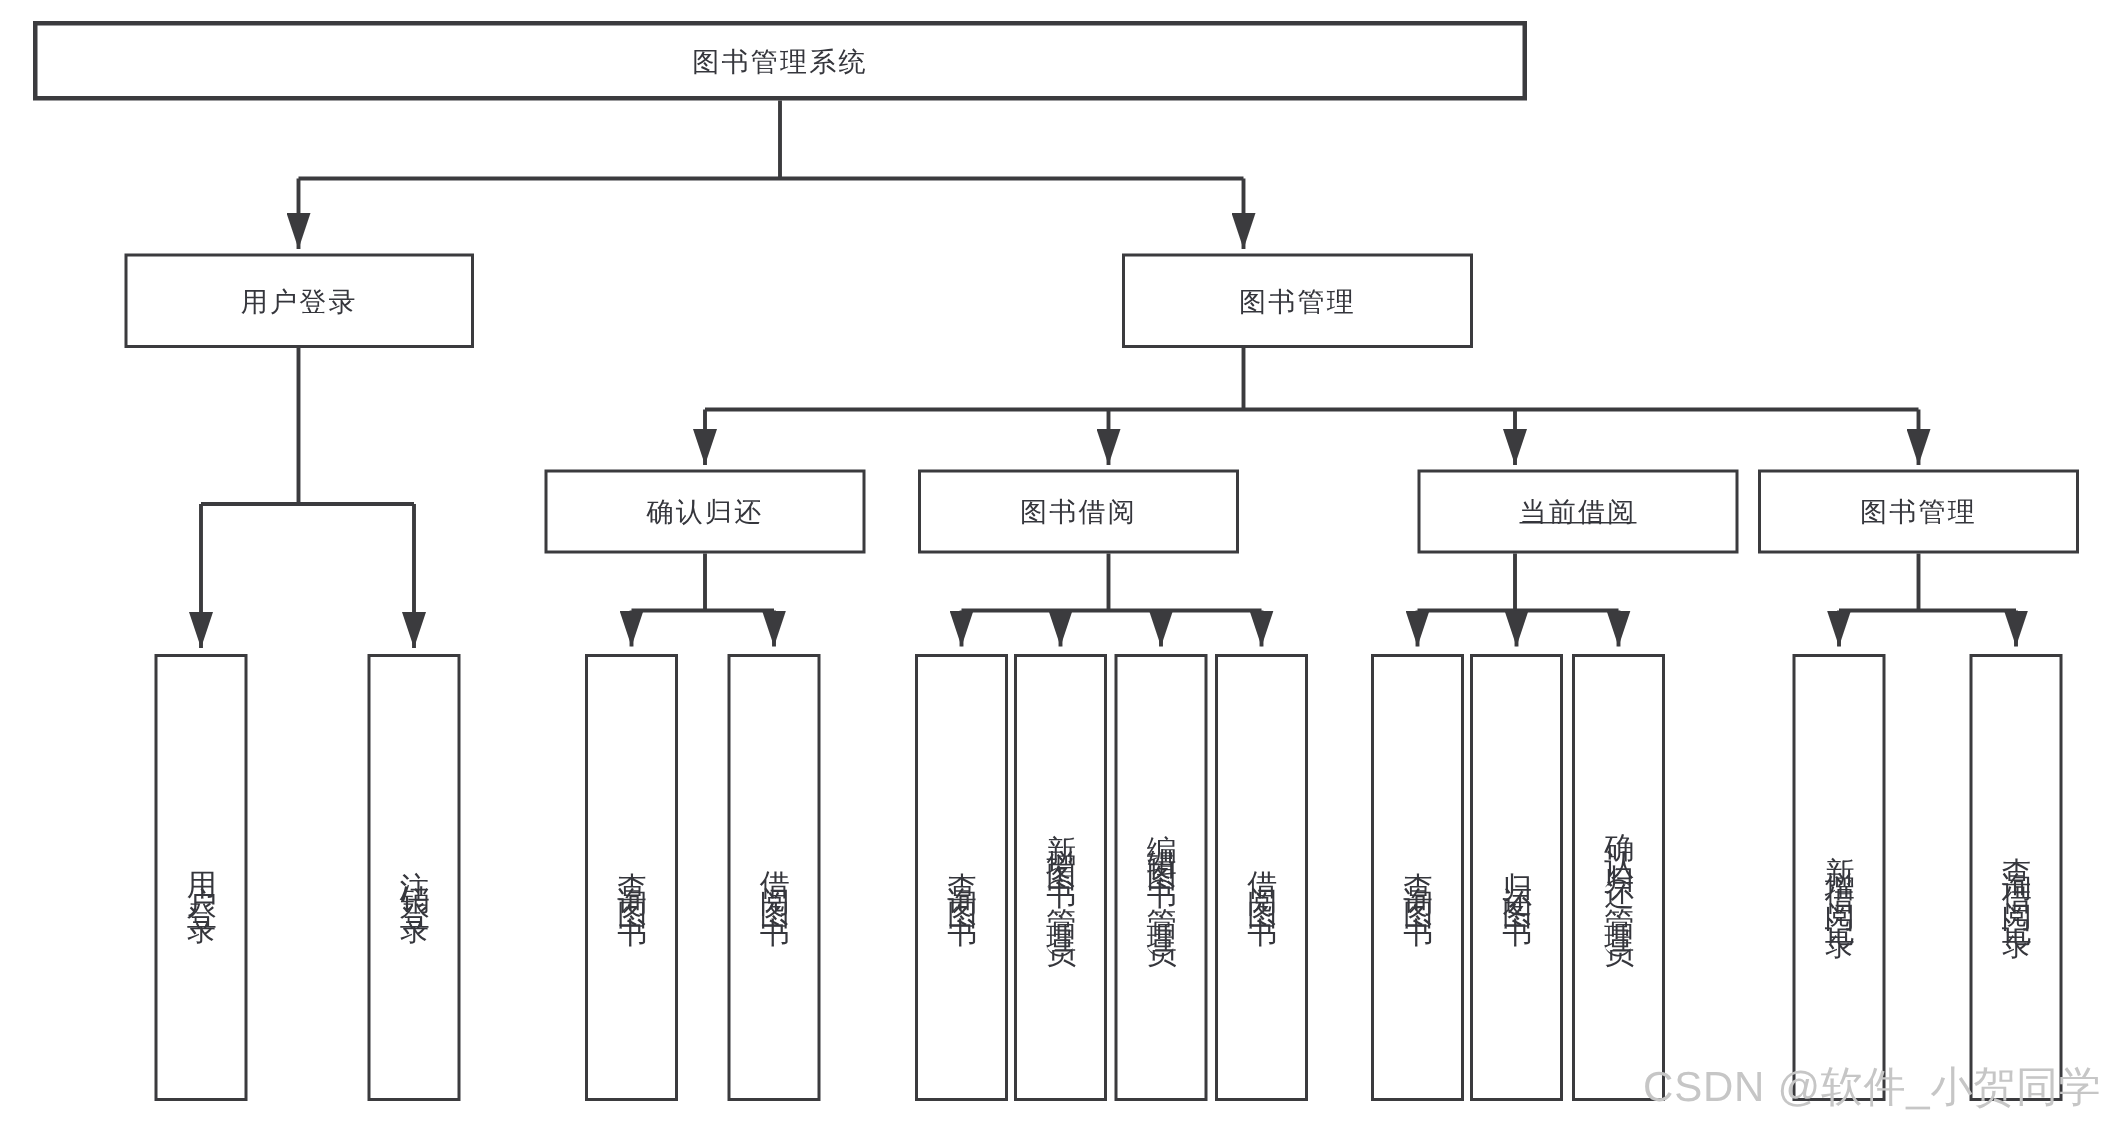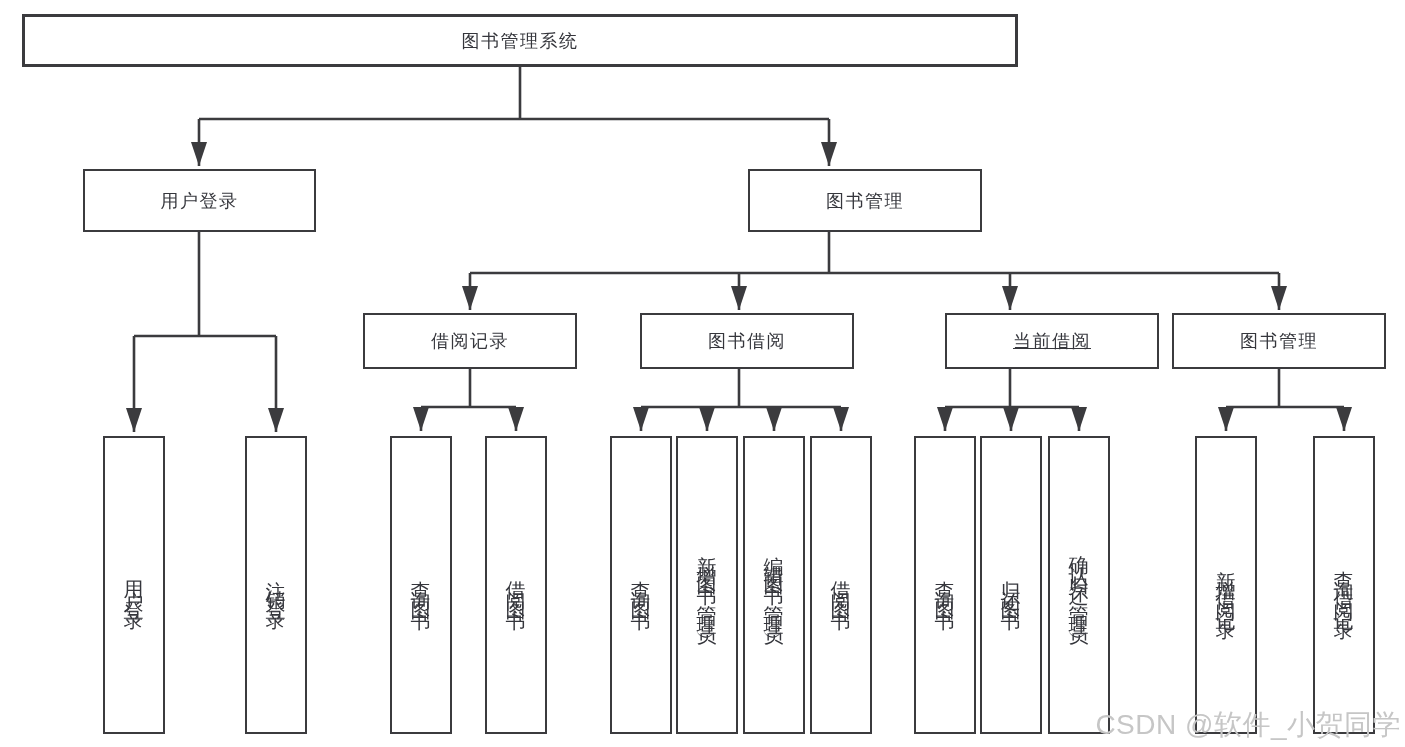--- a/index.html
+++ b/index.html
@@ -104,22 +104,22 @@
     <path class="seg" d="M1226,407 H1344"></path>
     <path class="seg" d="M1226,407 V431" marker-end="url(#arwBig)"></path>
     <path class="seg" d="M1344,407 V431" marker-end="url(#arwBig)"></path>
   </svg>
 
   <div class="box root" style="left:22px;top:14px;width:996px;height:53px;">图书管理系统</div>
 
   <div class="box lvl" style="left:83px;top:169px;width:233px;height:63px;">用户登录</div>
   <div class="box lvl" style="left:712px;top:169px;width:234px;height:63px;margin-left:36px;">图书管理</div>
 
-  <div class="box lvl" style="left:363px;top:313px;width:214px;height:56px;">借阅记录</div>
-  <div class="box lvl" style="left:640px;top:313px;width:214px;height:56px;">图书借阅</div>
+  <div class="box lvl" style="left:363px;top:313px;width:214px;height:56px;">确认归还</div>
+  <div class="box lvl" style="left:612px;top:313px;width:214px;height:56px;">图书借阅</div>
   <div class="box lvl" style="left:945px;top:313px;width:214px;height:56px;text-decoration:underline;">当前借阅</div>
   <div class="box lvl" style="left:1172px;top:313px;width:214px;height:56px;">图书管理</div>
 
   <div class="box leaf" style="left:103px;top:436px;width:62px;height:298px;">用户登录</div>
   <div class="box leaf" style="left:245px;top:436px;width:62px;height:298px;">注销登录</div>
 
   <div class="box leaf" style="left:390px;top:436px;width:62px;height:298px;">查询图书</div>
   <div class="box leaf" style="left:485px;top:436px;width:62px;height:298px;">借阅图书</div>
 
   <div class="box leaf" style="left:610px;top:436px;width:62px;height:298px;">查询图书</div>

